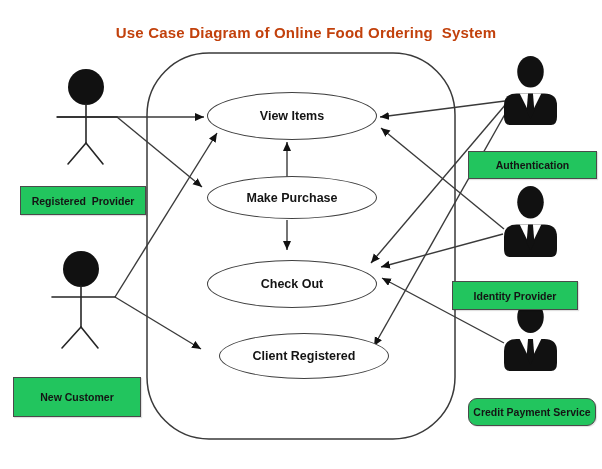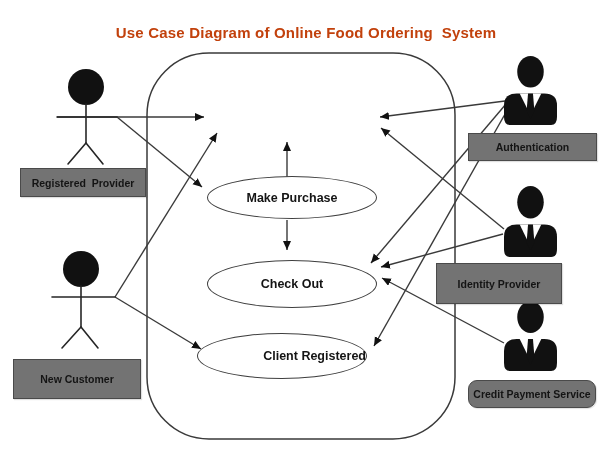--- a/index.html
+++ b/index.html
@@ -37,26 +37,27 @@
   }
   .usecase span {
     font-size: 12.5px;
     font-weight: bold;
     color: #141414;
     white-space: pre;
   }
   .label-box {
     position: absolute;
     border: 1.5px solid #4a4a4a;
-    background: #737373;
+    background: #22c55e;
     display: flex;
     align-items: center;
     justify-content: center;
     box-sizing: border-box;
     box-shadow: 1px 1px 1px rgba(0,0,0,0.12);
+    margin-top: 18px;
   }
   .label-box span {
     font-size: 10.5px;
     font-weight: bold;
     color: #141414;
     white-space: pre;
   }
 </style>
 </head>
 <body>
@@ -118,28 +119,31 @@
 
 <div class="label-box" style="left: 20px; top: 168px; width: 126px; height: 29px;">
       <span>Registered  Provider</span>
     </div>
     <div class="label-box" style="left: 13px; top: 359px; width: 128px; height: 40px;">
       <span>New Customer</span>
     </div>
     <div class="label-box" style="left: 468px; top: 133px; width: 129px; height: 28px;">
       <span>Authentication</span>
     </div>
-    <div class="label-box" style="left: 436px; top: 263px; width: 126px; height: 41px;">
+    <div class="label-box" style="left: 452px; top: 263px; width: 126px; height: 29px;">
       <span>Identity Provider</span>
     </div>
     <div class="label-box" style="left: 468px; top: 380px; width: 128px; height: 28px; border-radius: 9px;">
       <span>Credit Payment Service</span>
+    </div>
+    <div class="usecase" style="left: 207px; top: 92px; width: 170px; height: 48px;">
+      <span>View Items</span>
     </div>
     <div class="usecase" style="left: 207px; top: 176px; width: 170px; height: 43px;">
       <span>Make Purchase</span>
     </div>
     <div class="usecase" style="left: 207px; top: 260px; width: 170px; height: 48px;">
       <span>Check Out</span>
     </div>
-    <div class="usecase" style="left: 197px; top: 333px; width: 170px; height: 46px; justify-content: flex-end;">
+    <div class="usecase" style="left: 219px; top: 333px; width: 170px; height: 46px;">
       <span>Client Registered</span>
     </div>
   </div>
 
 </body></html>

